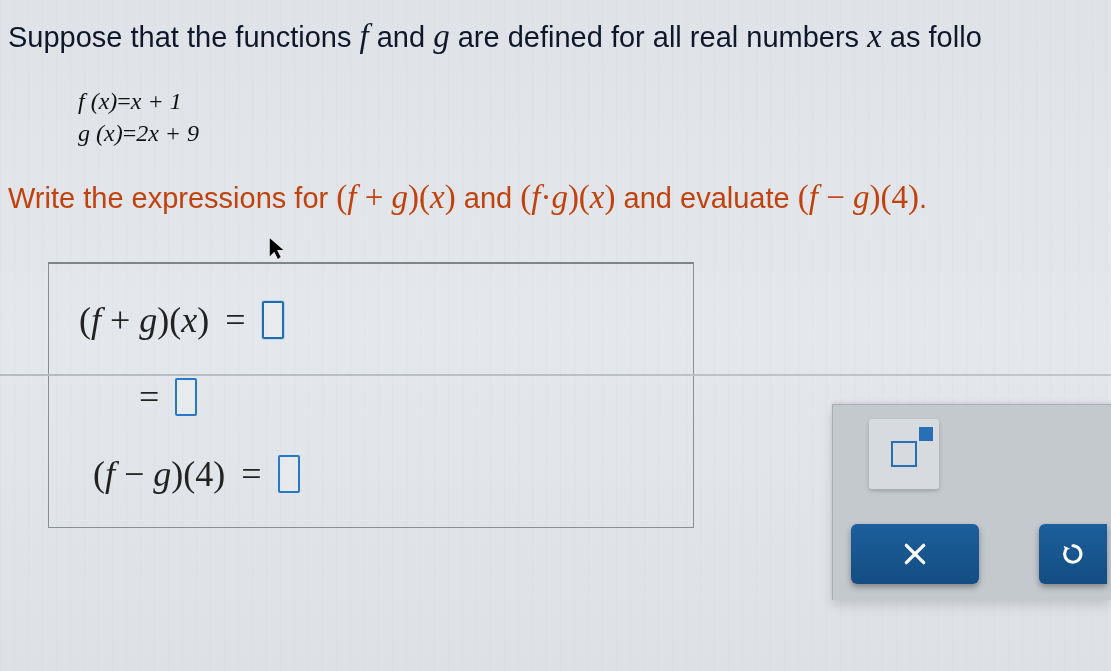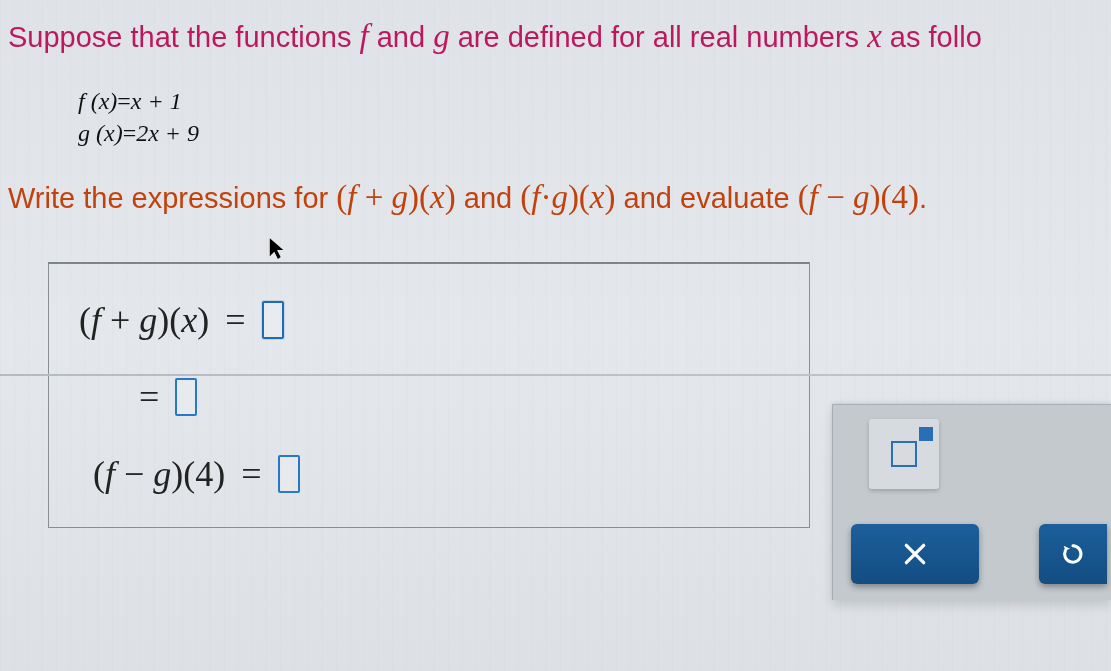--- a/index.html
+++ b/index.html
@@ -19,21 +19,21 @@
     inset: 0;
     background-image: repeating-linear-gradient(90deg, rgba(0,0,0,0.015) 0 1px, transparent 1px 14px);
     pointer-events: none;
   }
   .content {
     position: relative;
     padding: 18px 0 0 8px;
   }
   .intro {
     font-size: 29px;
-    color: #be185d;
+    color: #0f172a;
     margin: 0 0 30px 0;
     white-space: nowrap;
   }
   .intro .fi { font-style: italic; font-family: 'Times New Roman', serif; font-size: 33px; }
   .intro .xi { font-style: italic; font-family: 'Times New Roman', serif; font-size: 33px; }
   .defs {
     margin: 0 0 26px 70px;
     font-family: 'Times New Roman', serif;
     font-size: 24px;
     font-style: italic;
@@ -51,21 +51,21 @@
   .cursor {
     position: absolute;
     left: 268px;
     top: 236px;
     width: 18px;
     height: 26px;
     pointer-events: none;
   }
   .answerbox {
     margin-left: 40px;
-    width: 762px;
+    width: 646px;
     height: 266px;
     border: 1px solid #8a8f94;
     border-top: 2px solid #7f8489;
     background: rgba(255,255,255,0.02);
     padding: 18px 20px 14px 30px;
     display: flex;
     flex-direction: column;
     justify-content: space-around;
   }
   .row {

